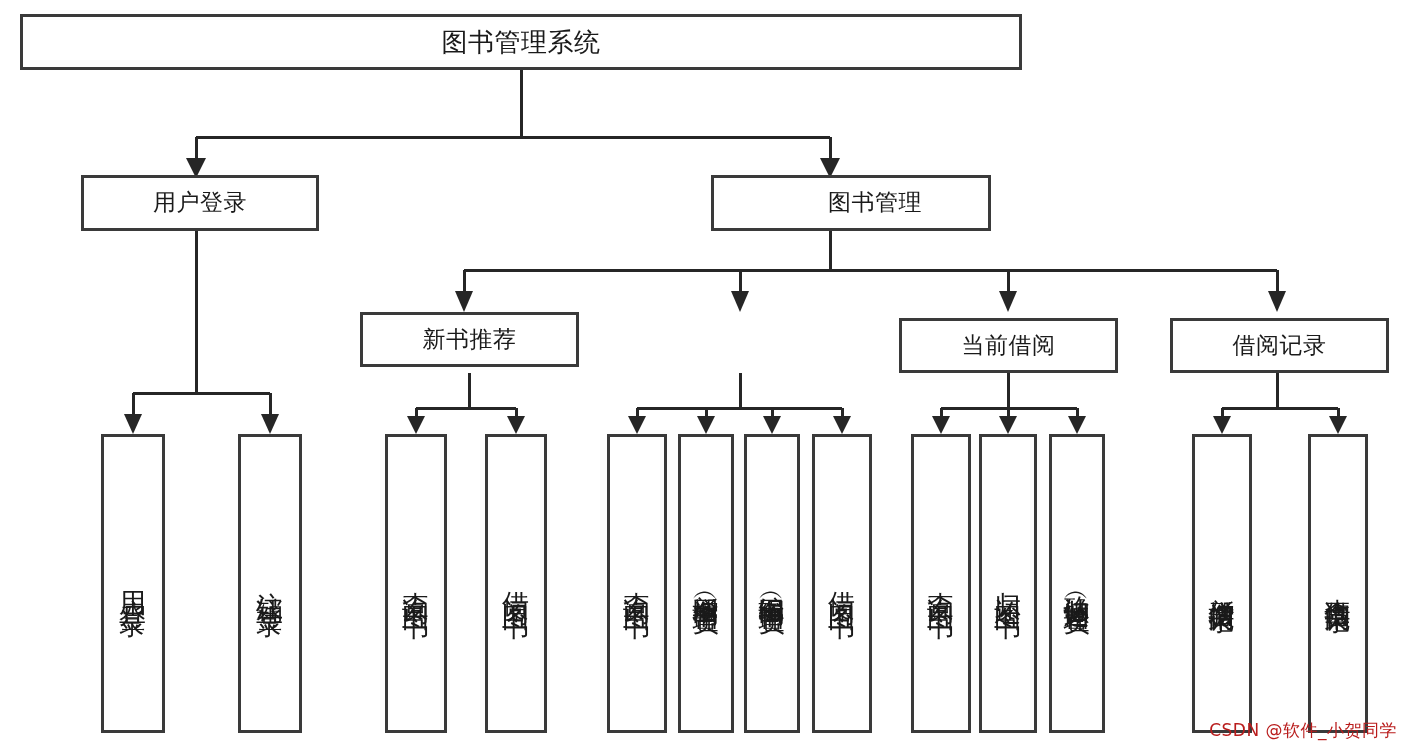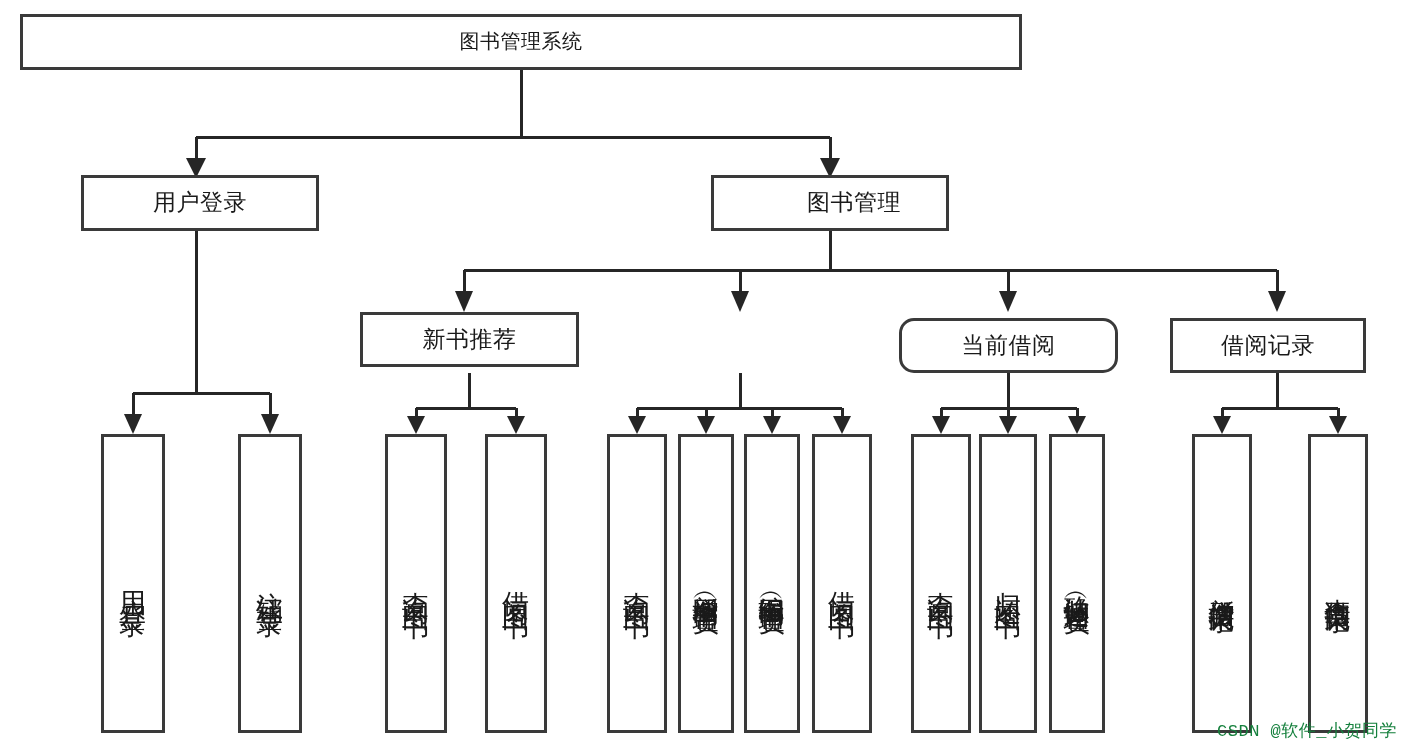--- a/index.html
+++ b/index.html
@@ -39,21 +39,21 @@
     display:block;
     line-height:1.18;
     text-align:center;
     white-space:nowrap;
   }
   
   .node.h .label{
     font-size:23px;
     letter-spacing:0.5px;
   }
-  .node.root .label{font-size:20px;}
+  .node.root .label{font-size:26px;}
   
   .node.v{
     align-items:center;
     justify-content:center;
     padding:4px 0;
   }
   .node.v .label{
     writing-mode:vertical-rl;
     text-orientation:upright;
     font-size:27px;
@@ -65,25 +65,24 @@
   .node.v.tight .label{
     font-size:26px;
     letter-spacing:2px;
   }
 
   
   #watermark{
     position:absolute;
     right:8px;bottom:5px;
     font-size:17px;
-    color:#15803d;
+    color:#b91c1c;
     letter-spacing:0.5px;
     white-space:nowrap;
     user-select:none;
-    font-family:Liberation Mono, monospace;
   }
 </style>
 </head>
 <body>
 
 <div id="diagram-root">
 
   <svg id="connectors" viewBox="0 0 1405 747" width="1405" height="747">
 
     <line x1="521" y1="70" x2="521" y2="137"></line>
@@ -148,31 +147,31 @@
     <polygon points="1329,416 1347,416 1338,434"></polygon>
   </svg>
 
   <div class="node h root" style="left:20px;top:14px;width:1002px;height:56px;">
     <span class="label">图书管理系统</span>
   </div>
 
   <div class="node h" style="left:81px;top:175px;width:238px;height:56px;">
     <span class="label">用户登录</span>
   </div>
-  <div class="node h" style="left:711px;top:175px;width:238px;height:56px;padding-left:48px;">
+  <div class="node h" style="left:711px;top:175px;width:280px;height:56px;padding-left:48px;">
     <span class="label">图书管理</span>
   </div>
 
   <div class="node h" style="left:360px;top:312px;width:219px;height:55px;">
     <span class="label">新书推荐</span>
   </div>
-  <div class="node h" style="left:899px;top:318px;width:219px;height:55px;border-radius:15px;">
+  <div class="node h" style="left:899px;top:318px;width:219px;height:55px;">
     <span class="label">当前借阅</span>
   </div>
-  <div class="node h" style="left:1170px;top:318px;width:196px;height:55px;">
+  <div class="node h" style="left:1170px;top:318px;width:219px;height:55px;">
     <span class="label">借阅记录</span>
   </div>
 
   <div class="node v" style="left:101px;top:434px;width:64px;height:299px;">
     <span class="label">用户登录</span>
   </div>
   <div class="node v" style="left:238px;top:434px;width:64px;height:299px;">
     <span class="label">注销登录</span>
   </div>
 

